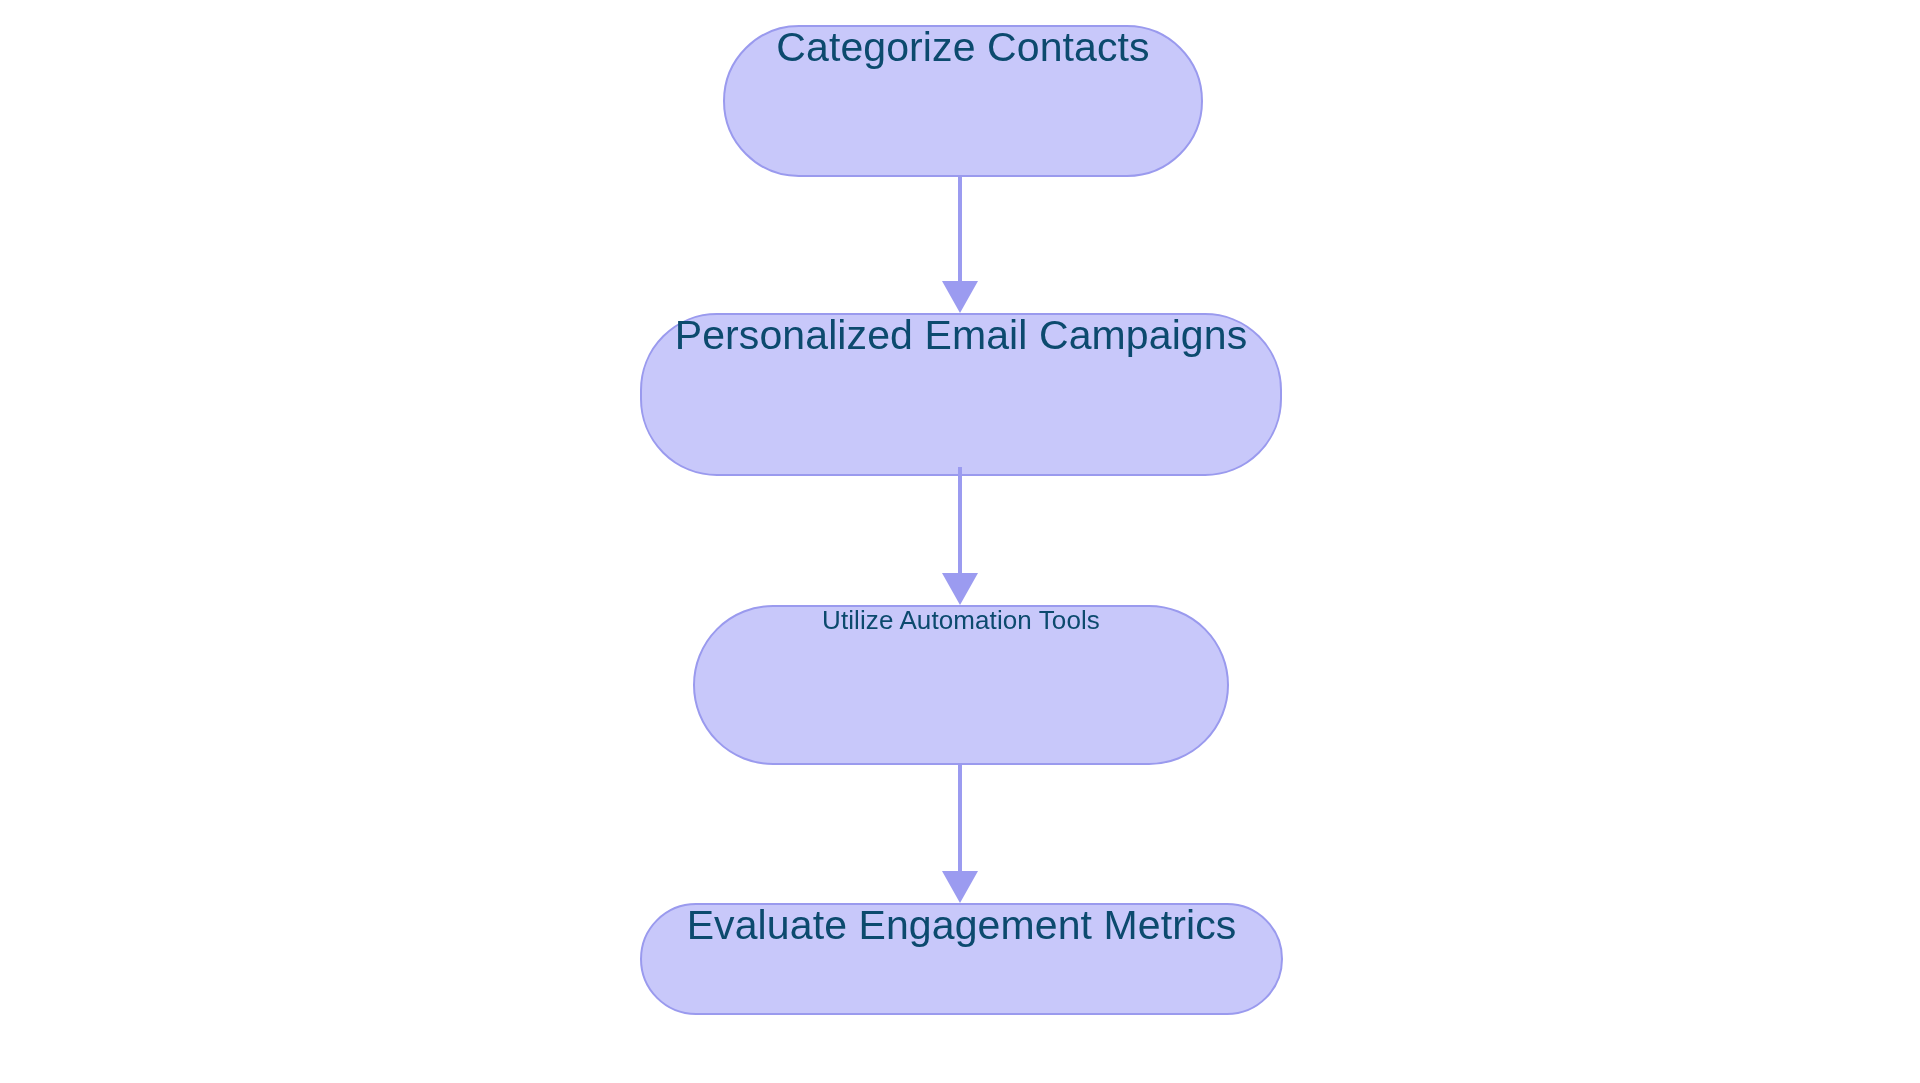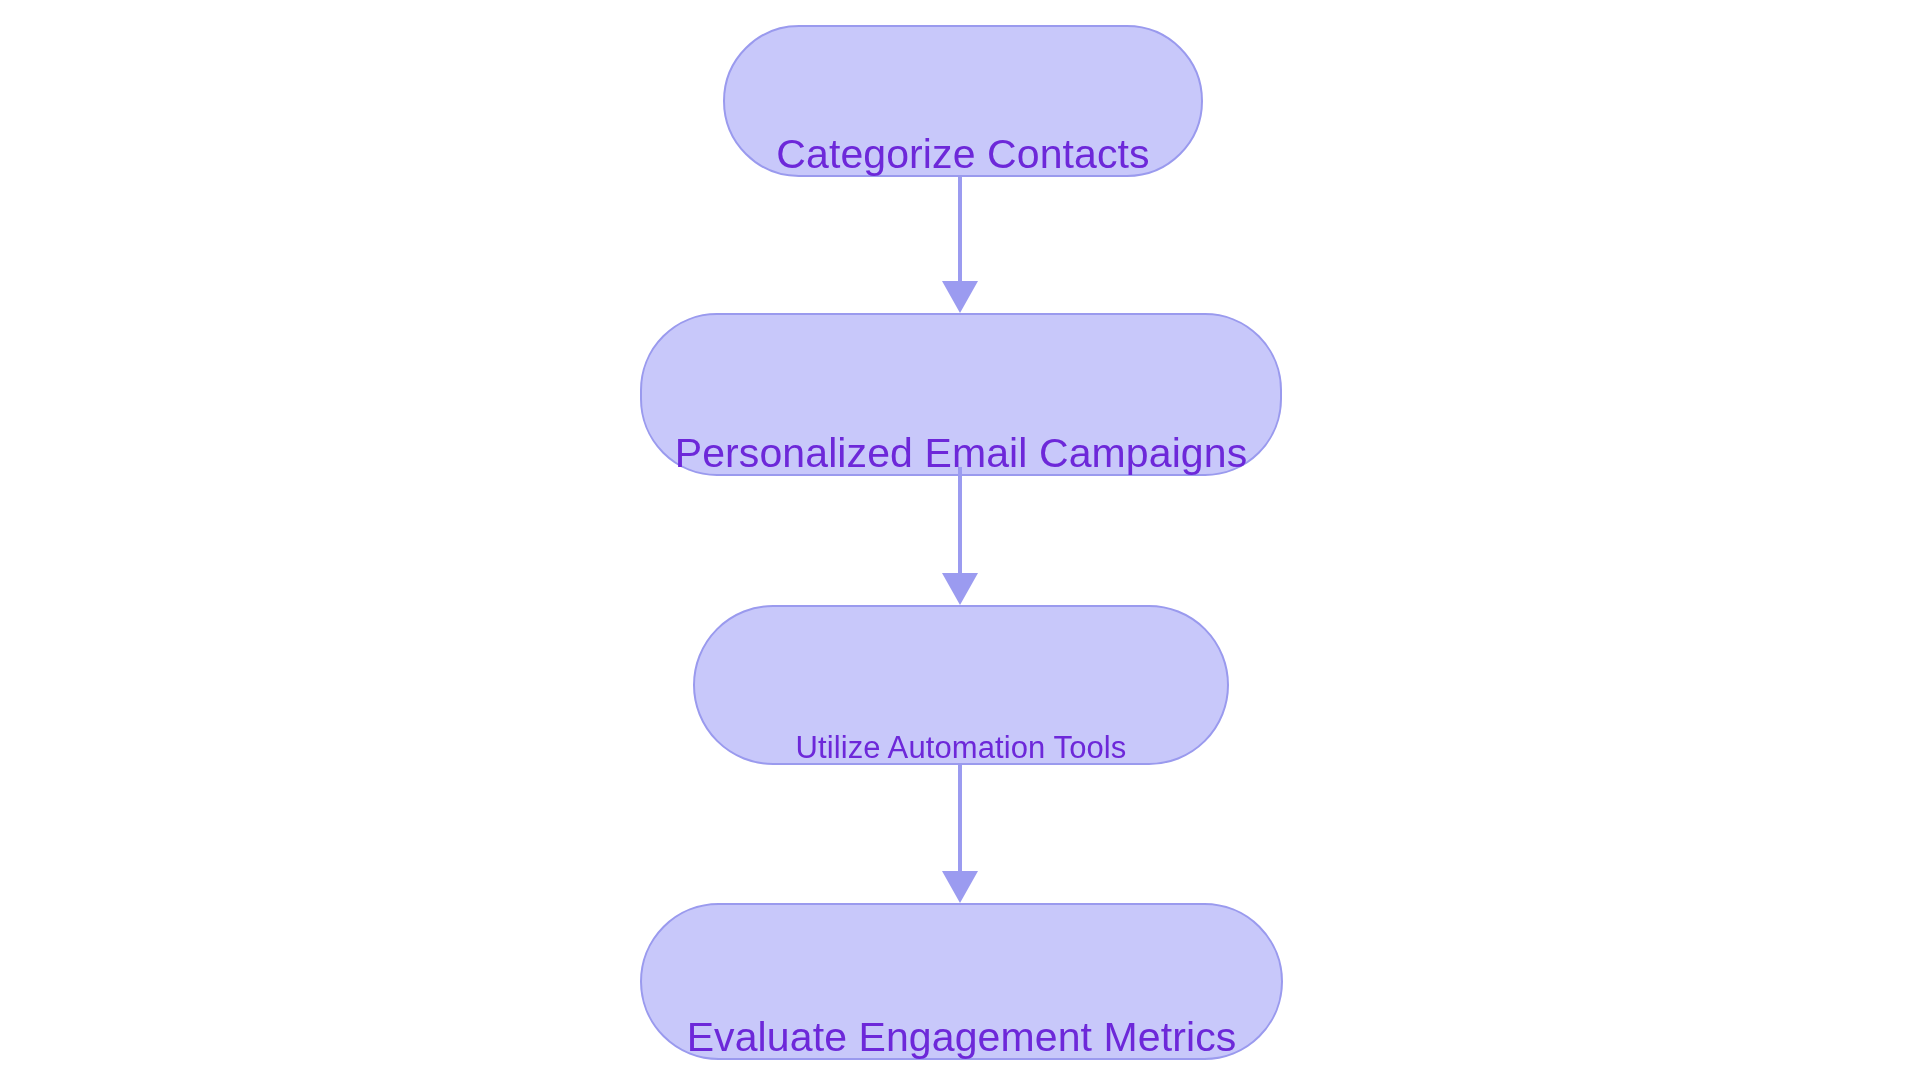--- a/index.html
+++ b/index.html
@@ -19,25 +19,25 @@
     position: relative;
     width: 1920px;
     height: 1083px;
     background: #ffffff;
   }
 
   .flow-node {
     position: absolute;
     box-sizing: border-box;
     display: flex;
-    align-items: flex-end;
+    align-items: flex-start;
     justify-content: center;
     background: #c8c8fa;
     border: 2px solid #9a9aee;
-    color: #6d28d9;
+    color: #0c4a6e;
     font-family: "Liberation Sans", sans-serif;
     font-weight: 400;
     letter-spacing: 0.1px;
     white-space: nowrap;
     text-align: center;
   }
 
   .flow-node .node-label {
     display: block;
     line-height: 1;
@@ -64,28 +64,28 @@
   #node-personalized-email-campaigns .node-label { font-size: 41px; }
 
   
   #node-utilize-automation-tools {
     left: 693px;
     top: 605px;
     width: 536px;
     height: 160px;
     border-radius: 80px;
   }
-  #node-utilize-automation-tools .node-label { font-size: 31px; }
+  #node-utilize-automation-tools .node-label { font-size: 26px; }
 
   
   #node-evaluate-engagement-metrics {
     left: 640px;
     top: 903px;
     width: 643px;
-    height: 157px;
+    height: 112px;
     border-radius: 79px;
   }
   #node-evaluate-engagement-metrics .node-label { font-size: 41px; }
 
   
   .flow-arrow {
     position: absolute;
     left: 958px;
     width: 4px;
     background: #9b9bf0;

